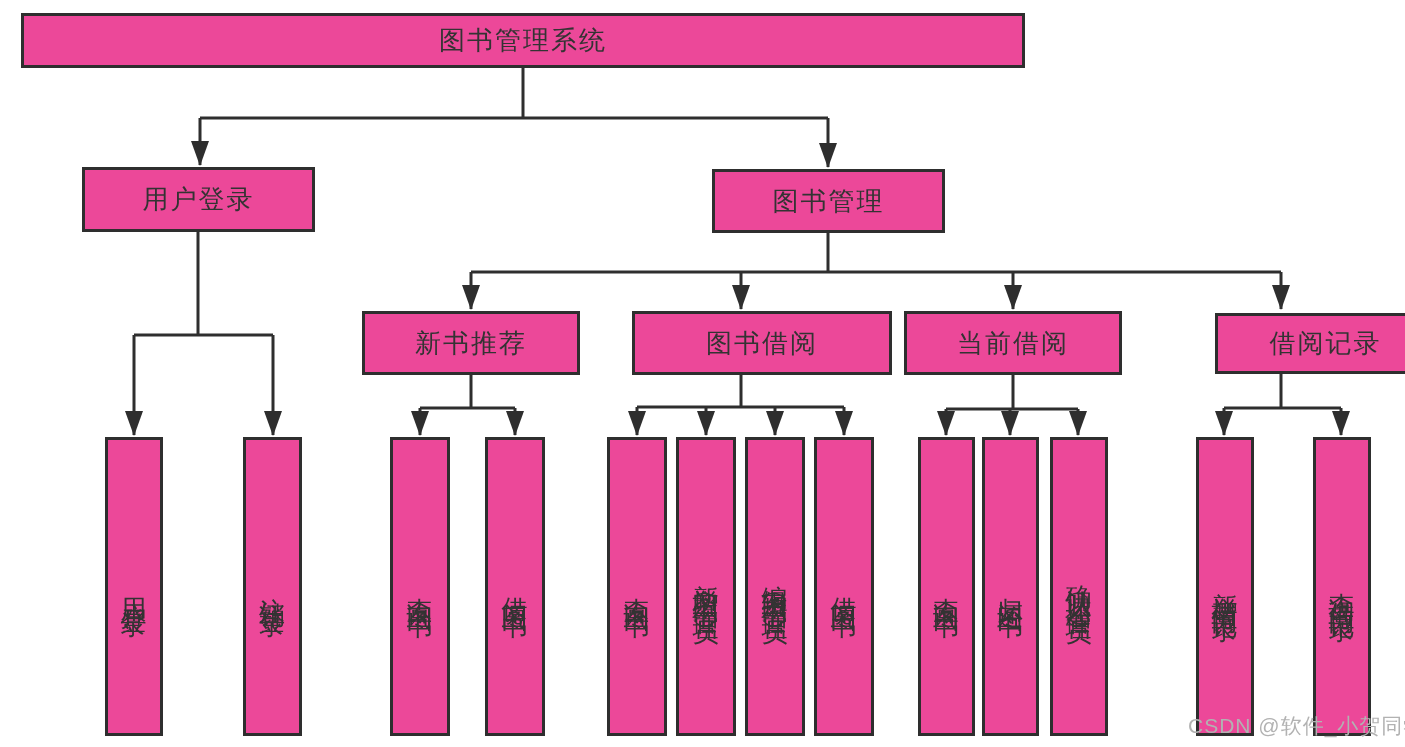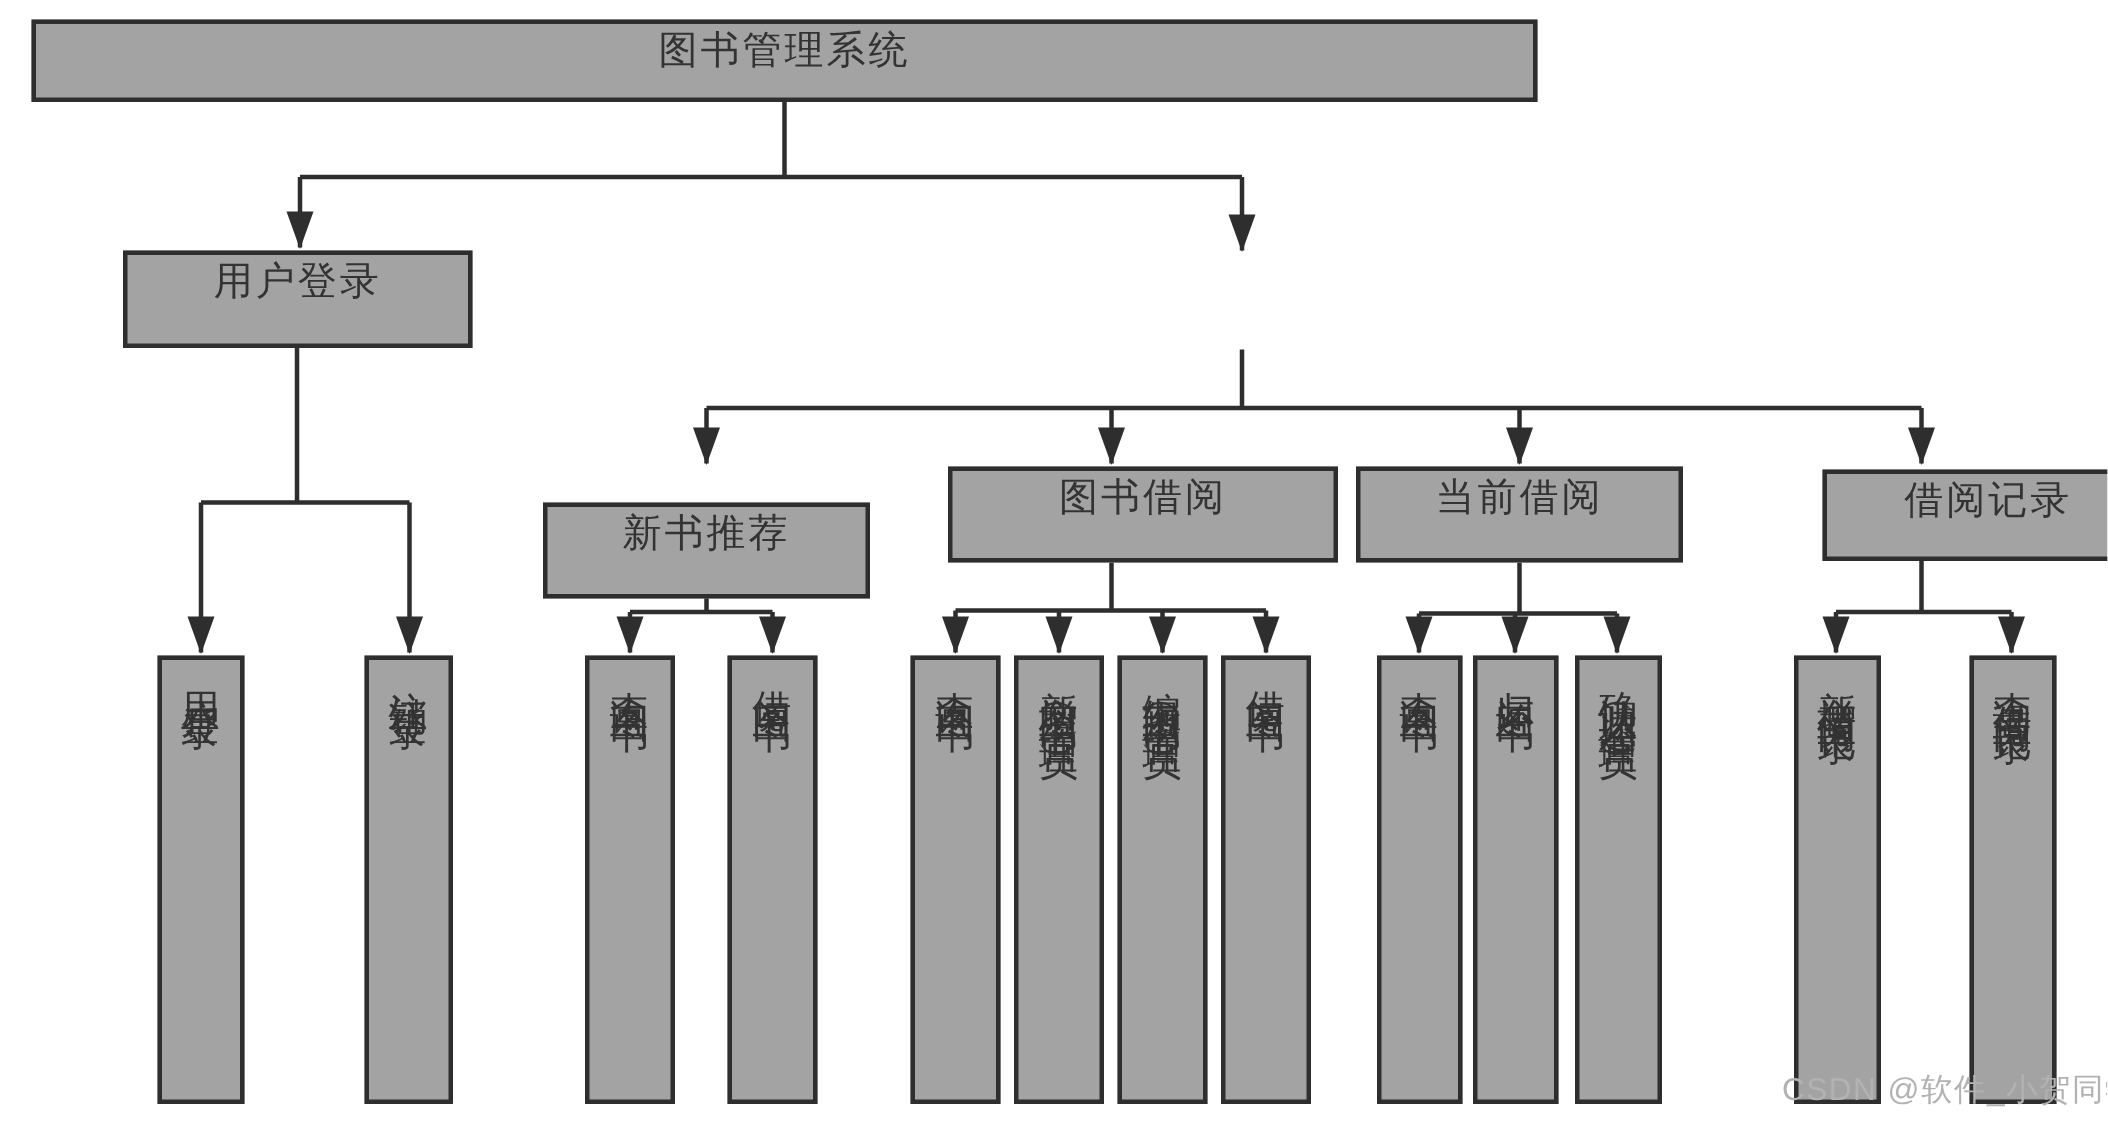--- a/index.html
+++ b/index.html
@@ -8,22 +8,22 @@
     width:1405px;height:747px;
     background:#ffffff;
     font-family:"Liberation Sans","DejaVu Sans",sans-serif;
     overflow:hidden;
   }
   #wires{position:absolute;left:0;top:0;width:1405px;height:747px;}
   .hbox,.vbox{
     position:absolute;
     box-sizing:border-box;
     border:3px solid #2e2e2e;
-    background:#a3a3a3;
-    display:flex;align-items:flex-start;justify-content:center;
+    background:#ec4899;
+    display:flex;align-items:center;justify-content:center;
     color:#333333;
   }
   .hbox span{
     font-size:26px;
     letter-spacing:2px;
     color:#333333;
     white-space:nowrap;
   }
   .vbox{top:437px;height:299px;}
   .vbox span{
@@ -31,21 +31,21 @@
     text-orientation:mixed;
     font-size:26px;
     letter-spacing:5px;
     color:#333333;
     line-height:1;
   }
   
   #n-root          {left:21px;  top:13px;  width:1004px; height:55px;}
   #n-user-login    {left:82px;  top:167px; width:233px;  height:65px;}
   #n-book-mgmt     {left:712px; top:169px; width:233px;  height:64px;}
-  #n-new-book-rec  {left:362px; top:311px; width:218px;  height:64px;margin-top:24px;}
+  #n-new-book-rec  {left:362px; top:311px; width:218px;  height:64px;}
   #n-book-borrow   {left:632px; top:311px; width:260px;  height:64px;}
   #n-current-borrow{left:904px; top:311px; width:218px;  height:64px;}
   #n-borrow-record {left:1171px;top:313px; width:221px;  height:61px;margin-left:44px;}
   
   #lf-user-login    {left:105px; width:58px;}
   #lf-logout        {left:243px; width:59px;}
   #lf-nb-query      {left:390px; width:60px;}
   #lf-nb-borrow     {left:485px; width:60px;}
   #lf-bb-query      {left:607px; width:60px;}
   #lf-bb-add        {left:676px; width:60px;}
@@ -103,20 +103,23 @@
     </g>
   </svg>
 
   <div class="hbox" id="n-root">
     <span>图书管理系统</span>
   </div>
 
   <div class="hbox" id="n-user-login">
     <span>用户登录</span>
   </div>
+  <div class="hbox" id="n-book-mgmt">
+    <span>图书管理</span>
+  </div>
 
   <div class="hbox" id="n-new-book-rec">
     <span>新书推荐</span>
   </div>
   <div class="hbox" id="n-book-borrow">
     <span>图书借阅</span>
   </div>
   <div class="hbox" id="n-current-borrow">
     <span>当前借阅</span>
   </div>

